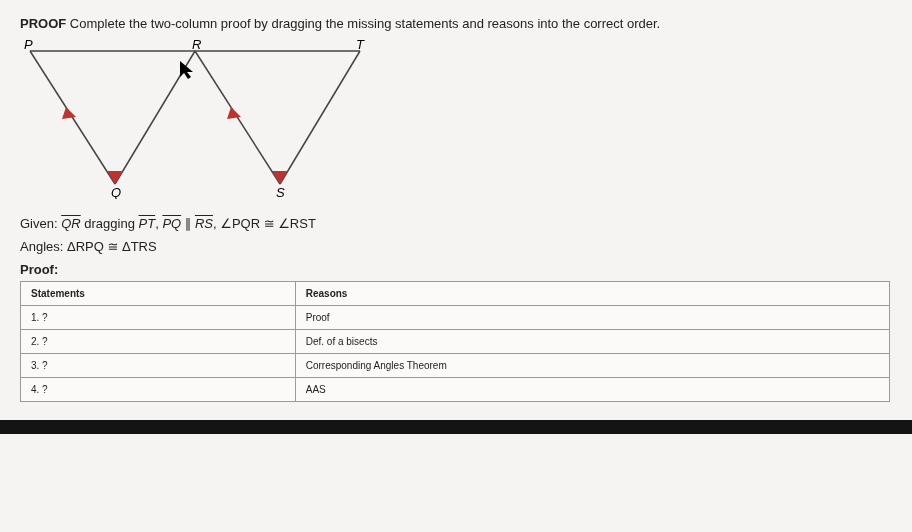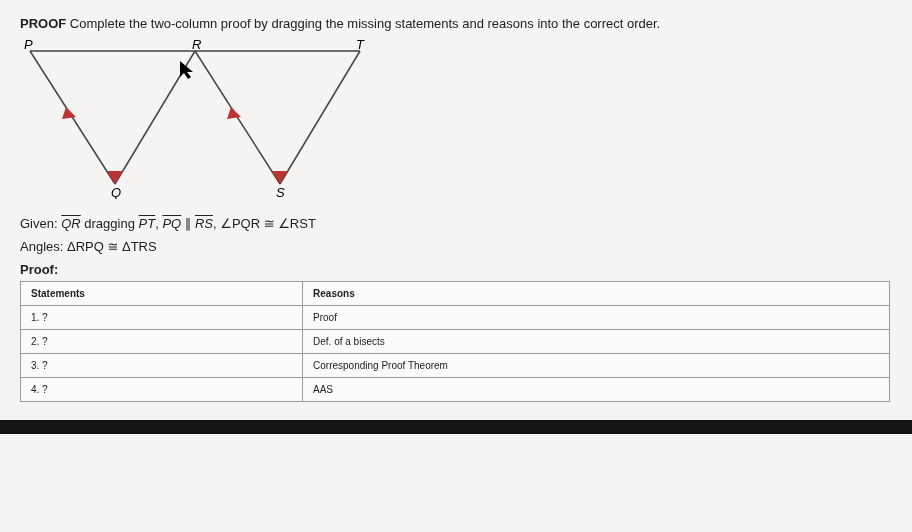--- a/index.html
+++ b/index.html
@@ -125,21 +125,21 @@
   <tr>
     <td>1. ?</td>
     <td>Proof</td>
   </tr>
   <tr>
     <td>2. ?</td>
     <td>Def. of a bisects</td>
   </tr>
   <tr>
     <td>3. ?</td>
-    <td>Corresponding Proof Theorem</td>
+    <td>Corresponding Angles Theorem</td>
   </tr>
   <tr>
     <td>4. ?</td>
     <td>AAS</td>
   </tr>
 </tbody>
   </table>
 
 <div class="footer-dark"></div>
 

